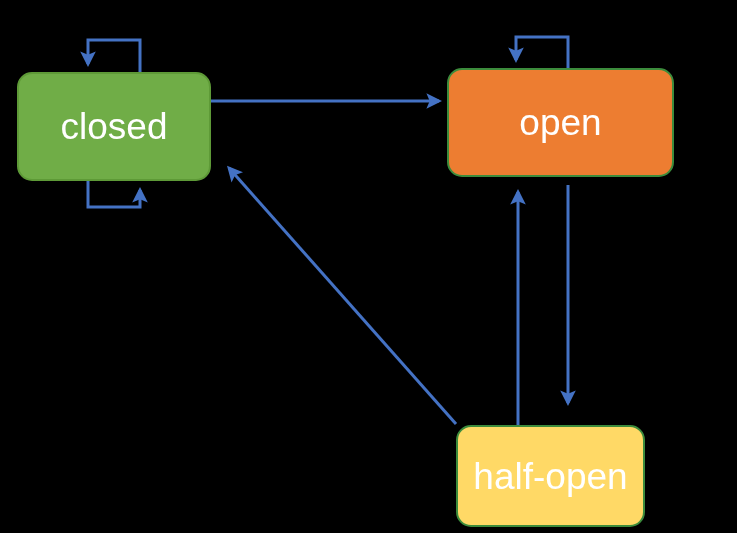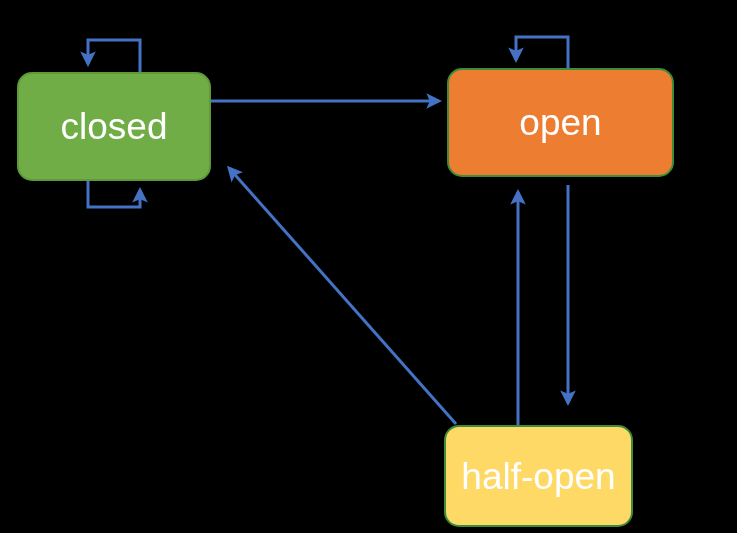--- a/index.html
+++ b/index.html
@@ -88,17 +88,17 @@
   </svg>
 
   <div class="state-node" style="left:17px; top:72px; width:194px; height:109px; background:#70AD47; border-color:#5E9A37;">
     <span class="state-label">closed</span>
   </div>
 
   <div class="state-node" style="left:447px; top:68px; width:227px; height:109px; background:#ED7D31; border-color:#3C8C3C;">
     <span class="state-label">open</span>
   </div>
 
-  <div class="state-node" style="left:444px; top:425px; width:189px; height:102px; background:#FFD966; border-color:#3C8C3C;">
+  <div class="state-node" style="left:456px; top:425px; width:189px; height:102px; background:#FFD966; border-color:#3C8C3C;">
     <span class="state-label">half-open</span>
   </div>
 
 </div>
 
 </body></html>

